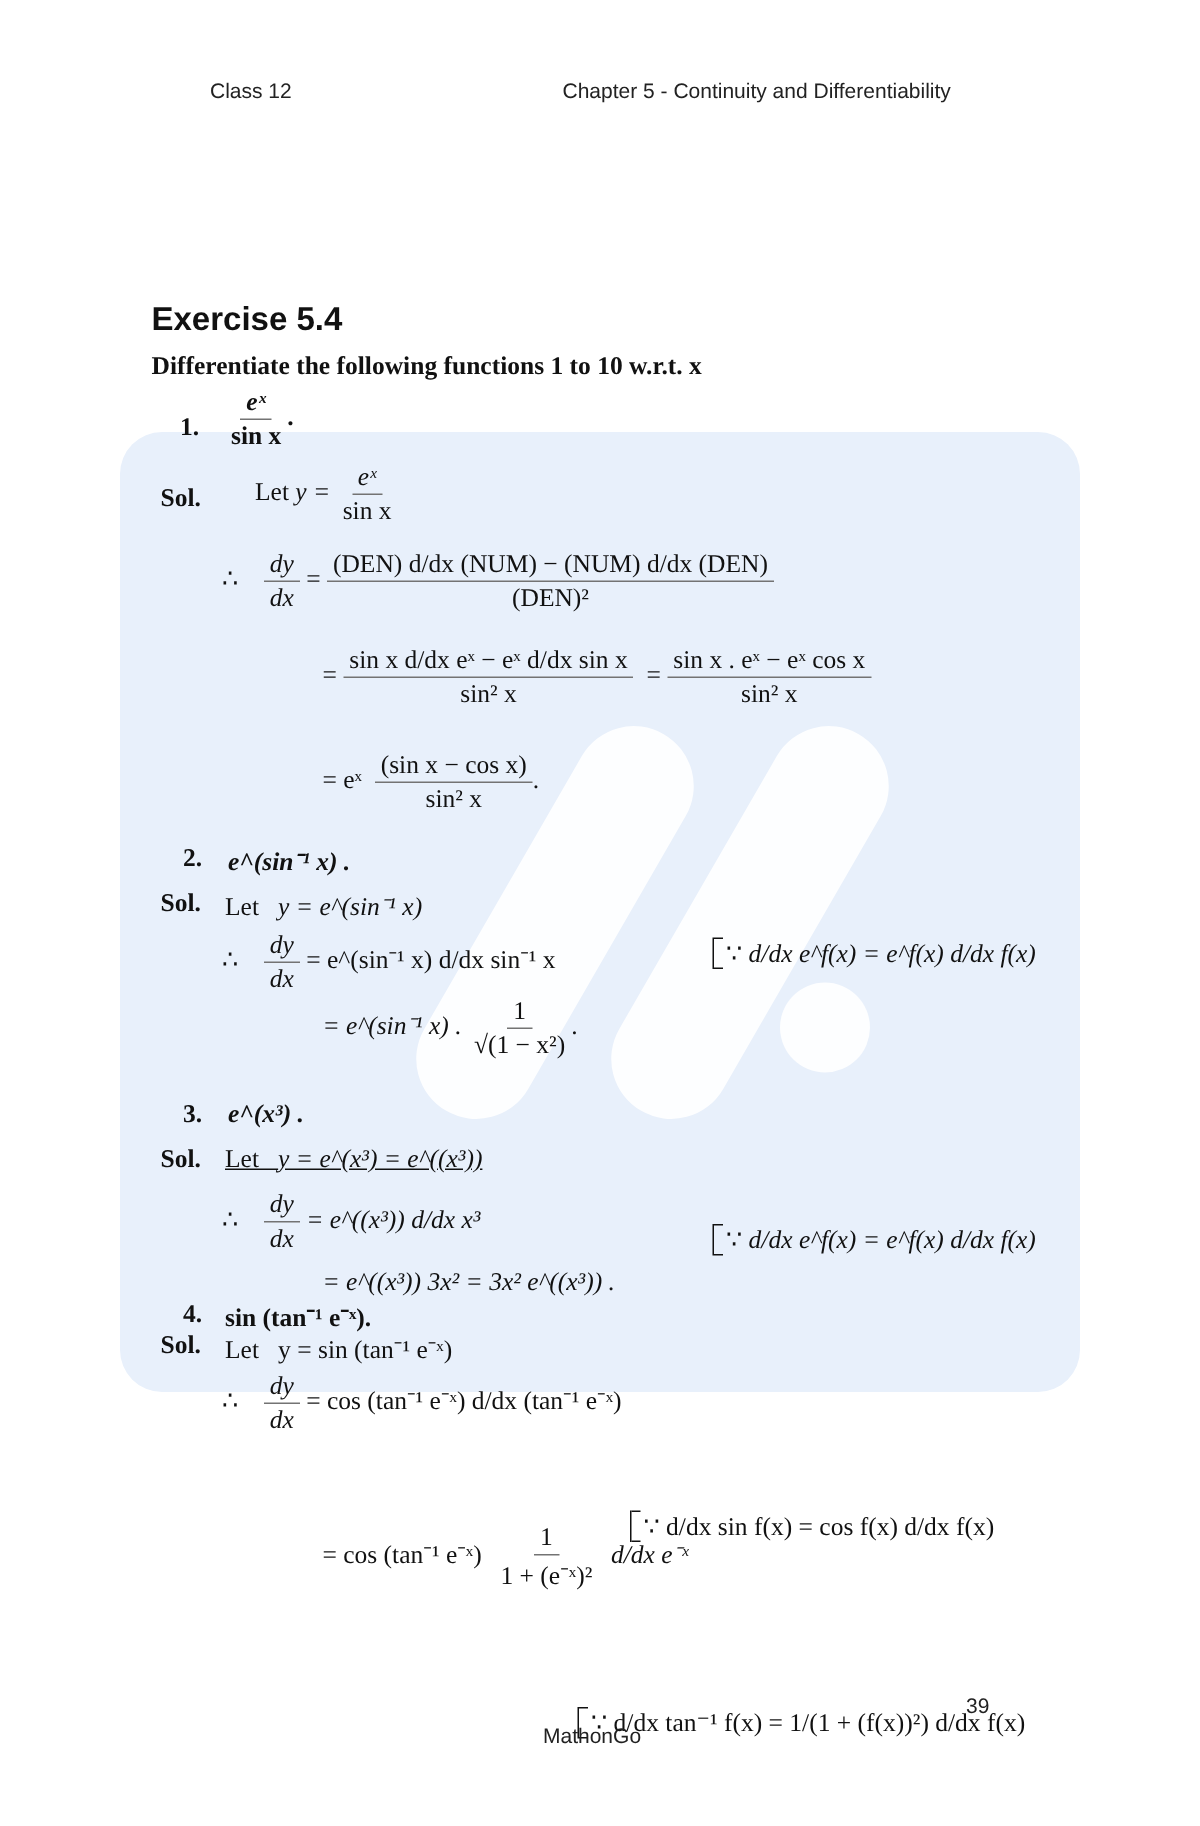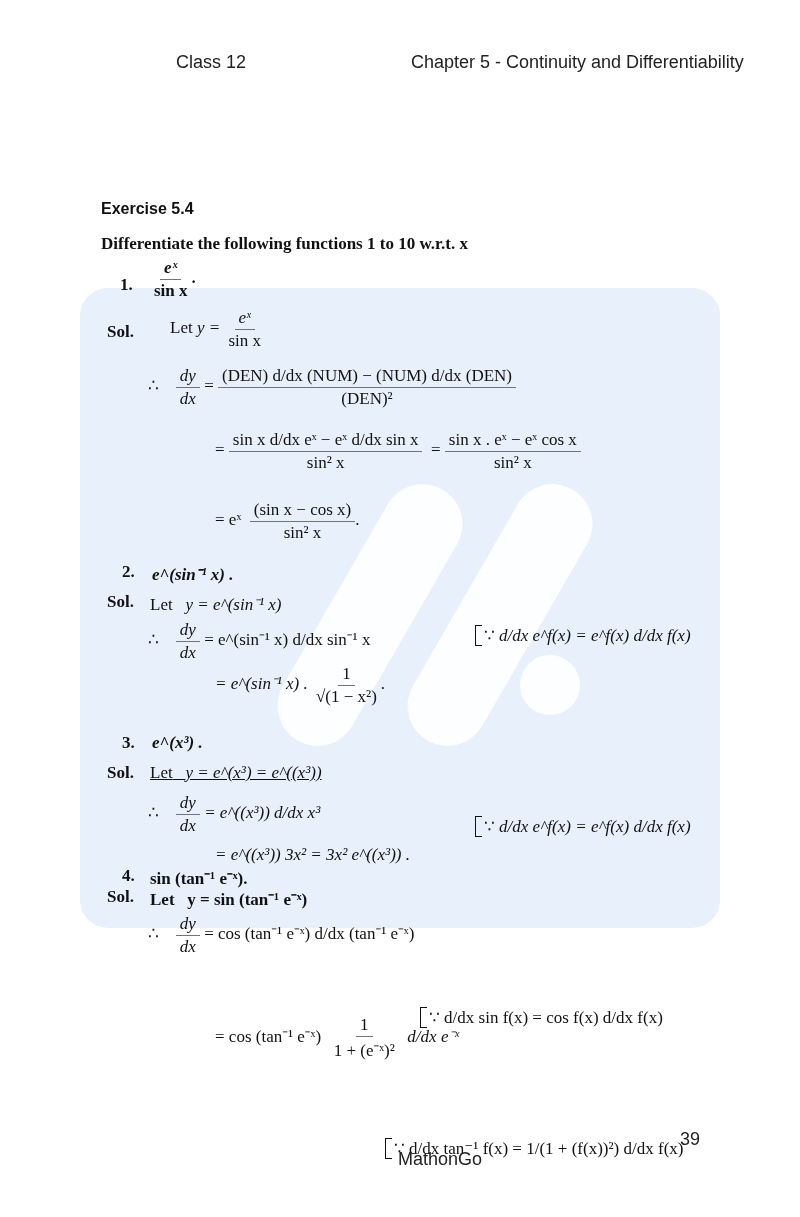--- a/index.html
+++ b/index.html
@@ -1,23 +1,23 @@
 <!DOCTYPE html>
 <html><head>
 <meta charset="utf-8">
 <style>
   html, body { margin:0; padding:0; background:#ffffff; }
   body { width:800px; height:1217px; position:relative; overflow:hidden;
          font-family:"Liberation Serif", serif; color:#111; }
-  .hdr { position:absolute; top:52px; font-family:"Liberation Sans", sans-serif; font-size:18px; color:#222;margin-left:36px; }
+  .hdr { position:absolute; top:52px; font-family:"Liberation Sans", sans-serif; font-size:14px; color:#222; }
   .bg-panel { position:absolute; left:80px; top:288px; width:640px; height:640px;
               background:#e8f0fb; border-radius:28px; }
   .wm { position:absolute; background:#ffffff; border-radius:40px; opacity:0.9; }
   .abs { position:absolute; white-space:nowrap; }
-  .ex-title { font-family:"Liberation Sans", sans-serif; font-size:16px; font-weight:bold; }
+  .ex-title { font-family:"Liberation Sans", sans-serif; font-size:22px; font-weight:bold; }
   .bold { font-weight:bold; }
   .it { font-style:italic; }
   .frac { display:inline-flex; flex-direction:column; align-items:center; vertical-align:middle; }
   .frac > .n { border-bottom:1px solid #737373; padding:0 4px 1px; }
   .frac > .d { padding:1px 4px 0; }
   .f17 { font-size:17px; }
   .brk { border-left:1.5px solid #111; border-right:1.5px solid #111; padding:0 8px; position:relative; }
   .brk:before, .brk:after { content:""; position:absolute; width:6px; top:0; bottom:0; border-top:1.5px solid #111; border-bottom:1.5px solid #111; }
   .brk:before { left:0; }
   .brk:after { right:0; }
@@ -120,21 +120,21 @@
   <span class="it">= e^((x³))  d/dx x³</span>
 </div>
 <div class="abs f17 brk" style="left:475px;top:795px;">
   <span>∵</span> <span class="it">d/dx e^f(x) = e^f(x) d/dx f(x)</span>
 </div>
 <div class="abs f17 it" style="left:215px;top:845px;">= e^((x³)) 3x² = 3x² e^((x³)) .</div>
 
 <div class="abs bold f17" style="left:122px;top:866px;">4.</div>
 <div class="abs bold f17" style="left:150px;top:866px;">sin (tan⁻¹ e⁻ˣ).</div>
 <div class="abs bold f17" style="left:107px;top:887px;">Sol.</div>
-<div class="abs f17" style="left:150px;top:887px;font-weight:bold;">
+<div class="abs f17" style="left:150px;top:887px;">
   <span>Let</span>&nbsp;&nbsp;&nbsp;<span>y = sin (tan⁻¹ e⁻ˣ)</span>
 </div>
 <div class="abs f17" style="left:148px;top:914px;">
   <span>∴</span>&nbsp;&nbsp;&nbsp;
   <span class="frac it">
       <span class="n">dy</span>
       <span class="d">dx</span>
     </span>
   <span>= cos (tan⁻¹ e⁻ˣ)  d/dx  (tan⁻¹ e⁻ˣ)</span>
 </div>

